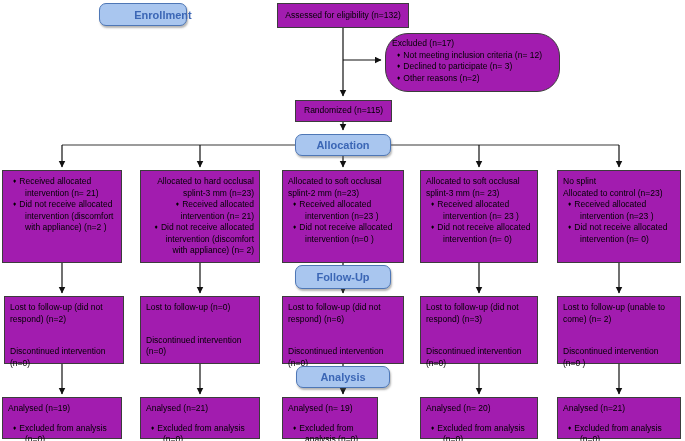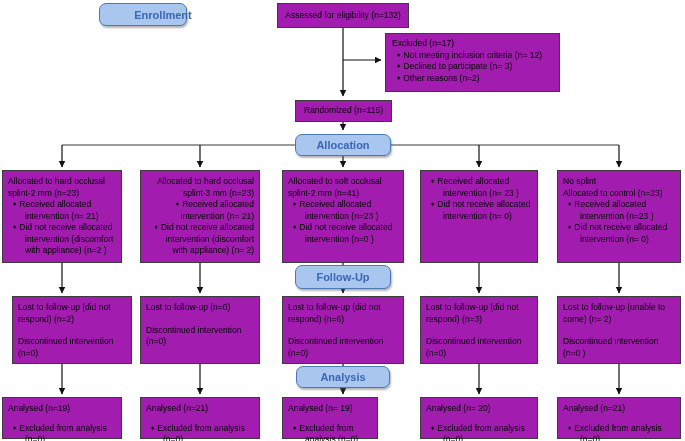--- a/index.html
+++ b/index.html
@@ -9,21 +9,21 @@
   .box{position:absolute;background:#a21caf;border:1.5px solid #3c3c3c;box-sizing:border-box;
        font-size:8.5px;line-height:1.36;color:#000;padding:5px 5px;z-index:2;}
   .cbox{display:flex;align-items:center;justify-content:center;text-align:center;padding:2px;}
   .badge{position:absolute;background:#a9c6ef;border:1.6px solid #4e77b6;border-radius:7px;
          color:#3b66b5;font-weight:bold;font-size:11px;display:flex;align-items:center;
          justify-content:center;box-sizing:border-box;z-index:3;
          box-shadow:1px 2px 2px rgba(90,90,90,.45);}
   .title{white-space:pre-line;}
   .bullet{padding-left:17px;text-indent:-12px;}
   .bmark{font-size:6.5px;margin-right:3px;position:relative;top:-1px;}
-  .para2{margin-top:11px;}
+  .para2{margin-top:21px;}
   .gap1{margin-top:8px;}
 </style>
 </head>
 <body>
 
 <div class="canvas">
 
   <svg class="wires" width="685" height="441">
     <defs>
       <marker id="ah" markerUnits="userSpaceOnUse" markerWidth="8" markerHeight="8" refX="6.5" refY="3.5" orient="auto">
@@ -60,56 +60,56 @@
     <line x1="619" y1="364" x2="619" y2="394" stroke="#111" stroke-width="1.2" marker-end="url(#ah)"></line>
   </svg>
 
   <div class="badge" style="left:99px;top:3px;width:88px;height:23px;padding-left:40px;">Enrollment</div>
   <div class="badge" style="left:295px;top:134px;width:96px;height:22px;">Allocation</div>
   <div class="badge" style="left:295px;top:265px;width:96px;height:24px;">Follow-Up</div>
   <div class="badge" style="left:296px;top:366px;width:94px;height:22px;">Analysis</div>
 
   <div class="box cbox" style="left:277px;top:3px;width:132px;height:25px;border-width:1.2px;">Assessed for eligibility (n=132)</div>
 
-  <div class="box" style="left:385px;top:33px;width:175px;height:59px;padding:4px 6px;">
+  <div class="box" style="left:385px;top:33px;width:175px;height:59px;padding:4px 6px;border-radius:23px;">
     <div class="title">Excluded (n=17)</div>
     <div class="bullet"><span class="bmark">♦</span><span>Not meeting inclusion criteria (n= 12)</span></div>
     <div class="bullet"><span class="bmark">♦</span><span>Declined to participate (n= 3)</span></div>
     <div class="bullet"><span class="bmark">♦</span><span>Other reasons (n=2)</span></div>
   </div>
 
   <div class="box cbox" style="left:295px;top:100px;width:97px;height:22px;border-width:1.2px;">Randomized (n=115)</div>
 
   <div class="box" style="left:2px;top:170px;width:120px;height:93px;">
-    <div class="title">Allocated to hard occlusal splint-2 mm (n=23)</div>
     <div class="bullet"><span class="bmark">♦</span><span>Received allocated intervention (n= 21)</span></div>
     <div class="bullet"><span class="bmark">♦</span><span>Did not receive allocated intervention (discomfort with appliance) (n=2 )</span></div>
   </div>
   <div class="box" style="left:140px;top:170px;width:120px;height:93px;text-align:right;">
     <div class="title">Allocated to hard occlusal splint-3 mm (n=23)</div>
     <div class="bullet"><span class="bmark">♦</span><span>Received allocated intervention (n= 21)</span></div>
     <div class="bullet"><span class="bmark">♦</span><span>Did not receive allocated intervention (discomfort with appliance) (n= 2)</span></div>
   </div>
   <div class="box" style="left:282px;top:170px;width:122px;height:93px;">
-    <div class="title">Allocated to soft occlusal splint-2 mm (n=41)</div>
+    <div class="title">Allocated to soft occlusal splint-2 mm (n=23)</div>
     <div class="bullet"><span class="bmark">♦</span><span>Received allocated intervention (n=23 )</span></div>
     <div class="bullet"><span class="bmark">♦</span><span>Did not receive allocated intervention (n=0 )</span></div>
   </div>
   <div class="box" style="left:420px;top:170px;width:118px;height:93px;">
+    <div class="title">Allocated to soft occlusal splint-3 mm (n= 23)</div>
     <div class="bullet"><span class="bmark">♦</span><span>Received allocated intervention (n= 23 )</span></div>
     <div class="bullet"><span class="bmark">♦</span><span>Did not receive allocated intervention (n= 0)</span></div>
   </div>
   <div class="box" style="left:557px;top:170px;width:124px;height:93px;">
     <div class="title">No splint
 Allocated to control (n=23)</div>
     <div class="bullet"><span class="bmark">♦</span><span>Received allocated intervention (n=23 )</span></div>
     <div class="bullet"><span class="bmark">♦</span><span>Did not receive allocated intervention (n= 0)</span></div>
   </div>
 
-  <div class="box" style="left:12px;top:296px;width:120px;height:68px;">
+  <div class="box" style="left:4px;top:296px;width:120px;height:68px;">
     <div>Lost to follow-up (did not respond) (n=2)</div>
     <div class="para2">Discontinued intervention (n=0)</div>
   </div>
   <div class="box" style="left:140px;top:296px;width:120px;height:68px;">
     <div>Lost to follow-up (n=0)</div>
     <div class="para2">Discontinued intervention (n=0)</div>
   </div>
   <div class="box" style="left:282px;top:296px;width:122px;height:68px;">
     <div>Lost to follow-up (did not respond) (n=6)</div>
     <div class="para2">Discontinued intervention (n=0)</div>

